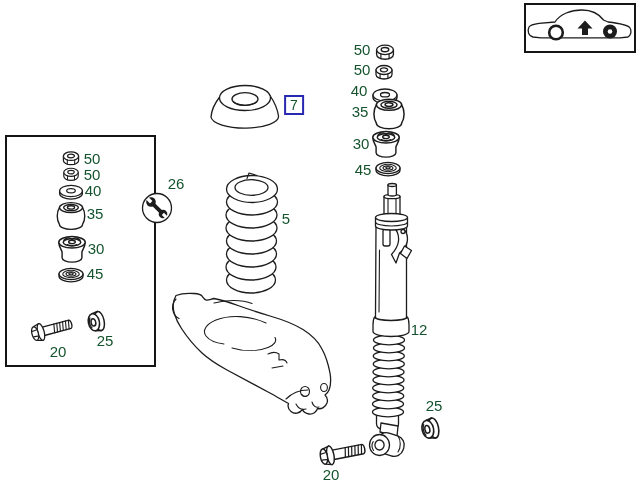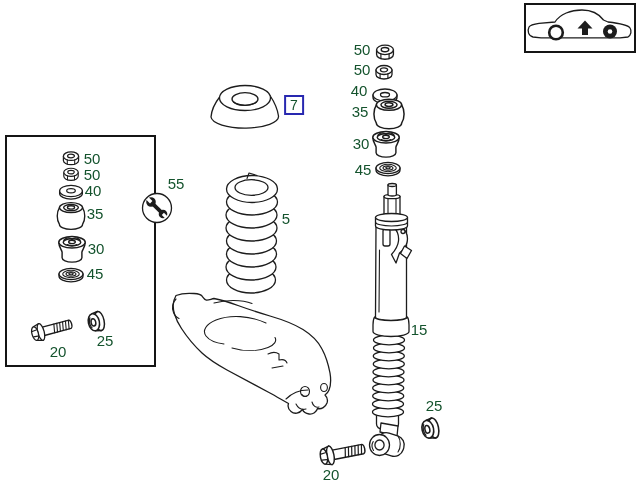--- a/index.html
+++ b/index.html
@@ -222,24 +222,24 @@
     <g>
       <use href="#hex-bolt" xlink:href="#hex-bolt" transform="translate(345,452.5) rotate(-11) scale(1.1)"></use>
     </g>
     <g>
       <use href="#flange-nut" xlink:href="#flange-nut" transform="translate(429,429) rotate(-12) scale(1.2)"></use>
     </g>
   </svg>
 
   <span class="callout hl" style="left:294px;top:105px;">7</span>
   <span class="callout" style="left:286px;top:218px;">5</span>
-  <span class="callout" style="left:419px;top:329px;">15</span>
+  <span class="callout" style="left:419px;top:329px;">12</span>
   <span class="callout" style="left:331px;top:474px;">20</span>
   <span class="callout" style="left:434px;top:405px;">25</span>
-  <span class="callout" style="left:176px;top:183px;">55</span>
+  <span class="callout" style="left:176px;top:183px;">26</span>
 
   <span class="callout" style="left:362px;top:49px;">50</span>
   <span class="callout" style="left:362px;top:69px;">50</span>
   <span class="callout" style="left:359px;top:90px;">40</span>
   <span class="callout" style="left:360px;top:111px;">35</span>
   <span class="callout" style="left:361px;top:143px;">30</span>
   <span class="callout" style="left:363px;top:169px;">45</span>
 
   <span class="callout" style="left:92px;top:158px;">50</span>
   <span class="callout" style="left:92px;top:174px;">50</span>

